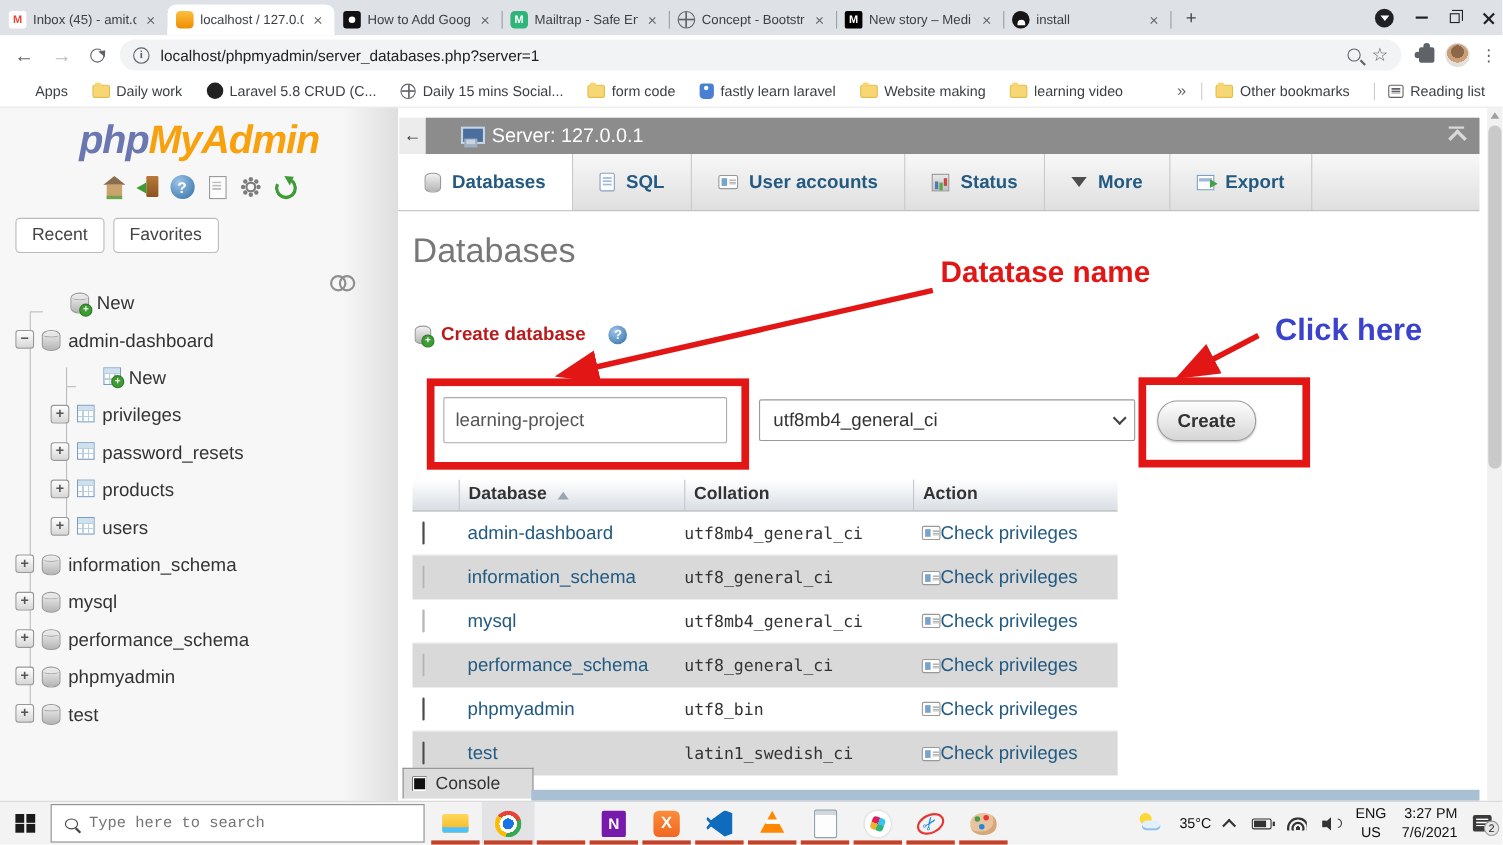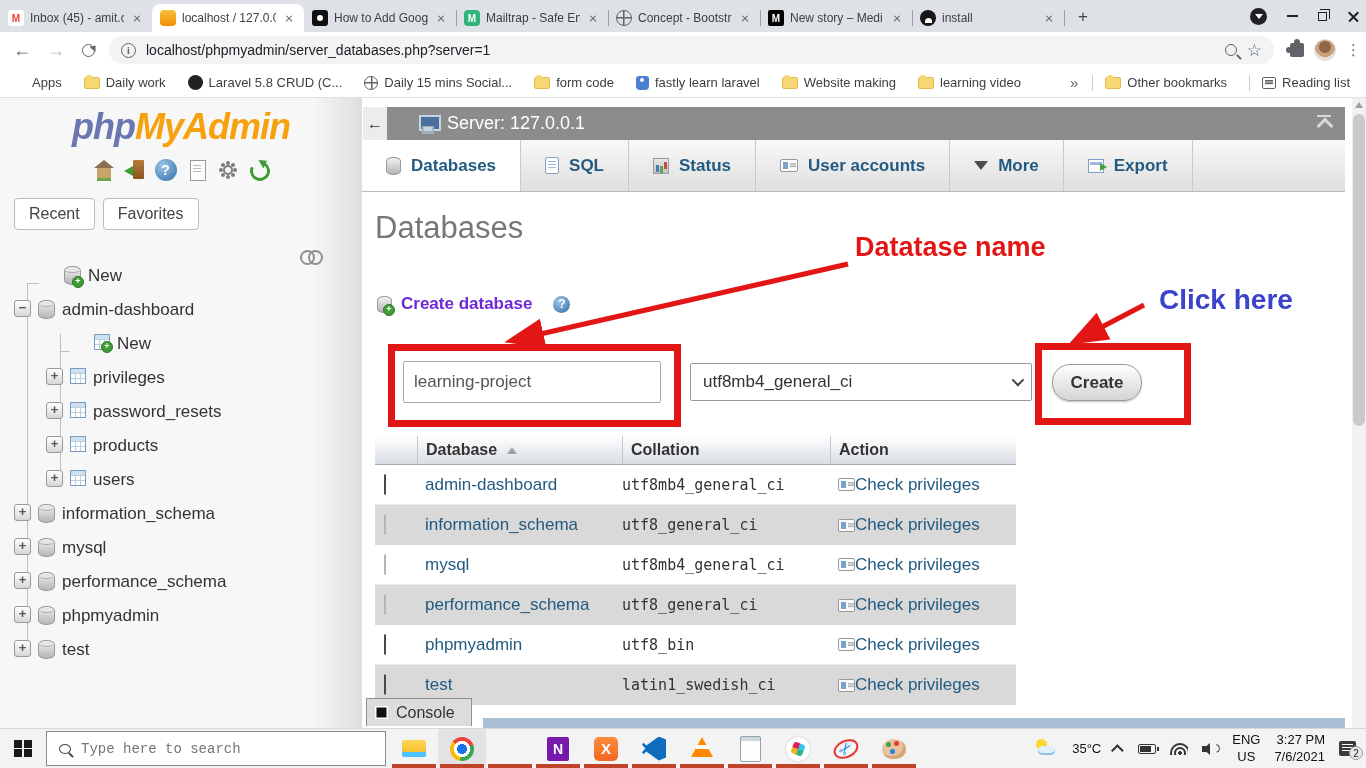--- a/index.html
+++ b/index.html
@@ -152,21 +152,21 @@
   .ti-users::after { content:""; position:absolute; left:9px; top:3px; width:6px; height:5px; background:linear-gradient(#b5b5b5 1.2px,transparent 1.2px) 0 0/6px 2.4px; }
   .ti-export { width:16px; height:14px; background:#fdfdfd; border:1px solid #7aa0c4; }
   .ti-export::after { content:""; position:absolute; right:-4px; bottom:1px; border-top:4px solid transparent; border-bottom:4px solid transparent; border-left:7px solid #43a047; }
   .ti-export::before { content:""; position:absolute; left:1px; top:2px; width:12px; height:3px; background:#9db8d8; }
   .ti-more { border-left:7px solid transparent; border-right:7px solid transparent; border-top:9px solid #4d4d4d; width:0; height:0; }
 
   .pma-h1 { position:absolute; left:13px; top:112px; font-size:31px; color:#777; font-weight:normal; }
   .create-row { position:absolute; left:15px; top:196px; display:flex; align-items:center; gap:9px; }
   .create-db-ic { width:15px; height:17px; background:linear-gradient(#f2f2f2,#b5b5b5); border:1px solid #9a9a9a; border-radius:7px/4px; position:relative; }
   .create-db-ic::after { content:"+"; position:absolute; right:-4px; bottom:-4px; width:10px; height:10px; background:#3f9c35; border:1px solid #2c7a24; border-radius:50%; color:#fff; font-size:9px; line-height:9px; text-align:center; font-weight:bold; }
-  .create-label { font-size:17px; font-weight:bold; color:#6d28d9; }
+  .create-label { font-size:17px; font-weight:bold; color:#b91c1c; }
   .help-badge { width:17px; height:17px; border-radius:50%; background:radial-gradient(circle at 35% 30%, #9cc4e8, #2e6da4); color:#fff; font-size:12px; font-weight:bold; text-align:center; line-height:17px; margin-left:12px; }
   .db-input { position:absolute; left:41px; top:263px; width:258px; height:42px; border:1px solid #aaa; border-radius:2px; padding:0 10px; font-size:17px; color:#555; font-family:"Liberation Sans",sans-serif; }
   .collation-select { position:absolute; left:328px; top:265px; width:342px; height:38px; border:1px solid #999; border-radius:2px; background:#fff;
      font-size:17px; color:#333; display:flex; align-items:center; padding:0 12px; }
   .collation-select .chev { position:absolute; right:10px; top:13px; width:9px; height:9px; border-right:2px solid #444; border-bottom:2px solid #444; transform:rotate(45deg) translateY(-2px); }
   .create-btn { position:absolute; left:690px; top:266px; width:90px; height:37px; border:1px solid #9a9a9a; border-radius:18px;
      background:linear-gradient(#fefefe,#d5d5d5); font-size:17px; font-weight:bold; color:#333; box-shadow:0 1px 2px rgba(0,0,0,.25); }
 
   
   .db-table { position:absolute; left:13px; top:338px; width:641px; }
@@ -182,21 +182,21 @@
   .cb { width:15px; height:15px; border:1.6px solid #4a4a4a; border-radius:2px; background:#fff; margin-left:9px; }
   .cb.muted { border-color:#b5b5b5; background:#f2f2f2; }
   .db-link { color:#235a81; padding-left:8px; }
   .coll-val { font-family:"DejaVu Sans Mono","Liberation Mono",monospace; font-size:15px; color:#333; width:100%; text-align:right; padding-right:6px; }
   .act-cell { display:flex; align-items:center; gap:0; padding-left:8px; }
   .ic-priv { width:17px; height:13px; background:#fdfdfd; border:1px solid #999; border-radius:2px; position:relative; flex:0 0 17px; }
   .ic-priv::before { content:""; position:absolute; left:2px; top:2px; width:5px; height:7px; background:#7aa3cc; }
   .ic-priv::after { content:""; position:absolute; left:9px; top:3px; width:6px; height:5px; background:linear-gradient(#b5b5b5 1.2px,transparent 1.2px) 0 0/6px 2.4px; }
   .act-link { color:#235a81; }
 
-  .console-tab { position:absolute; left:4px; top:600px; width:106px; height:28px; background:#dcdcdc; border:1px solid #8f8f8f; border-bottom:none;
+  .console-tab { position:absolute; left:4px; top:600px; width:119px; height:28px; background:#dcdcdc; border:1px solid #8f8f8f; border-bottom:none;
      display:flex; align-items:center; gap:8px; padding-left:8px; font-size:16px; color:#333; }
   .console-ic { width:13px; height:13px; background:#111; box-shadow:inset 0 0 0 1.5px #fff, inset 0 0 0 3px #111; }
   .console-strip { position:absolute; left:121px; top:620px; width:862px; height:10px; background:#a9bfd4; }
 
   
   .scrollbar { position:absolute; right:0; top:0; bottom:0; width:14px; background:#f1f1f1; }
   .sb-up { position:absolute; top:4px; left:3px; width:0; height:0; border-left:4px solid transparent; border-right:4px solid transparent; border-bottom:6px solid #a0a0a0; }
   .sb-thumb { position:absolute; top:16px; left:1px; width:12px; height:312px; background:#c9c9c9; border-radius:6px; }
 
   
@@ -588,27 +588,27 @@
           <span class="ti ti-db"></span>
           <span>Databases</span>
         </div>
 
         <div class="pma-tab">
           <span class="ti ti-sql"></span>
           <span>SQL</span>
         </div>
 
         <div class="pma-tab">
+          <span class="ti ti-users"></span>
+          <span>User accounts</span>
+        </div>
+
+        <div class="pma-tab">
           <span class="ti ti-status"></span>
           <span>Status</span>
-        </div>
-
-        <div class="pma-tab">
-          <span class="ti ti-users"></span>
-          <span>User accounts</span>
         </div>
 
         <div class="pma-tab">
           <span class="ti ti-more"></span>
           <span>More</span>
         </div>
 
         <div class="pma-tab">
           <span class="ti ti-export"></span>
           <span>Export</span>

